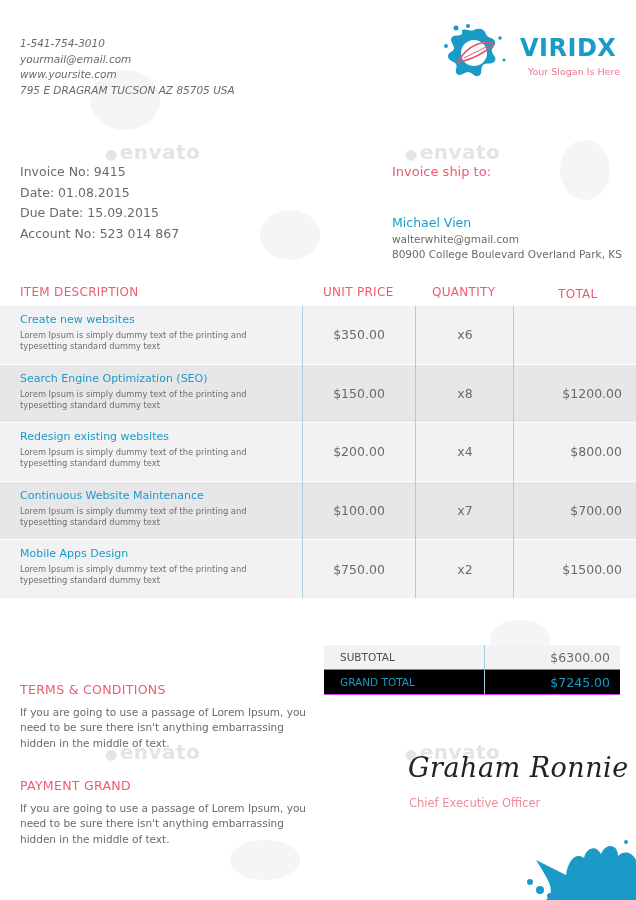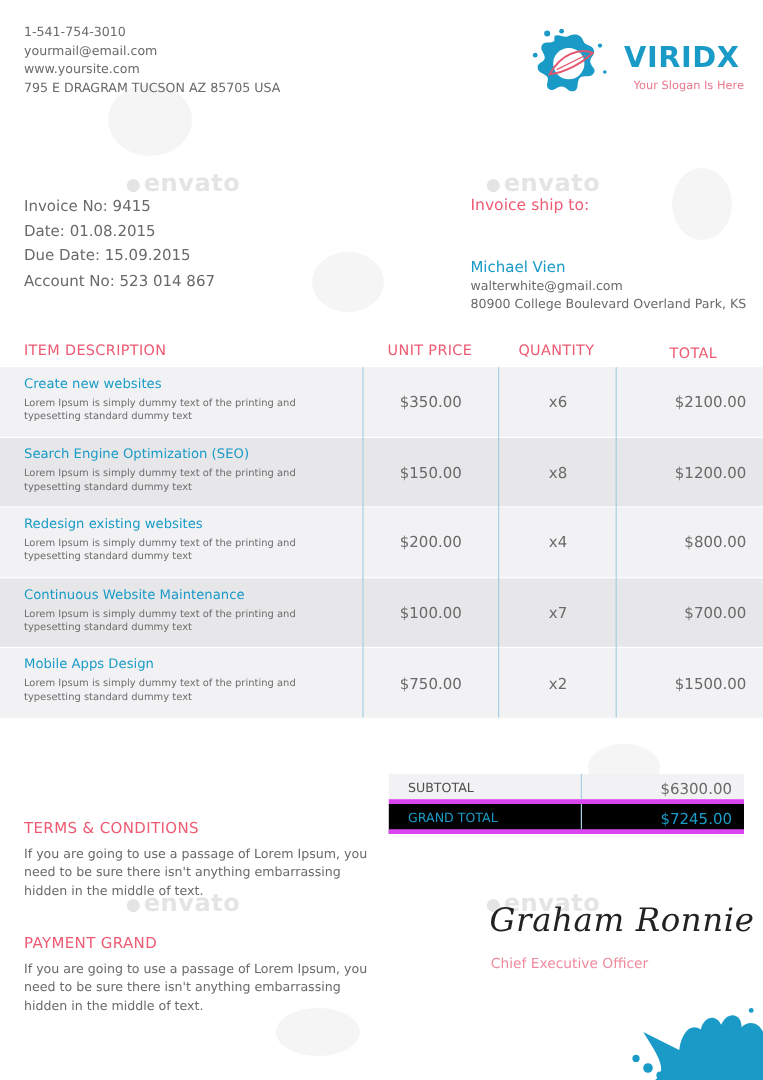--- a/index.html
+++ b/index.html
@@ -11,21 +11,21 @@
       color: #6b6b6b;
     }
     .page { position: absolute; left: 0; top: 0; width: 636px; height: 900px; background: #fff; overflow: hidden; }
 
     
     .splash { position: absolute; border-radius: 50%; background: #f2f2f3; opacity: 0.8; }
     .watermark { position: absolute; font-size: 20px; color: #e4e4e4; font-weight: bold; letter-spacing: 0.5px; }
     .watermark::before { content: "\25CF"; margin-right: 2px; font-size: 14px; vertical-align: middle; }
 
     
-    .contact { position: absolute; left: 20px; top: 20px; font-size: 10.5px; line-height: 15.5px; color: #6a6a6a; }
+    .contact { position: absolute; left: 20px; top: 36px; font-size: 10.5px; line-height: 15.5px; color: #6a6a6a; font-style: italic; }
 
     
     .logo { position: absolute; left: 438px; top: 22px; width: 180px; height: 60px; }
     .logo-mark { position: absolute; left: 0; top: 2px; width: 72px; height: 58px; }
     .logo-name { position: absolute; left: 82px; top: 12px; font-size: 24px; font-weight: bold; color: #1a9bc7; letter-spacing: 0.5px; }
     .logo-slogan { position: absolute; left: 90px; top: 44px; font-size: 9.5px; color: #e9788d; white-space: nowrap; }
 
     
     .invoice-badge {
       position: absolute; left: 20px; top: 115px; width: 173px; height: 31px;
@@ -50,21 +50,21 @@
     .row .title { position: absolute; left: 20px; top: 7px; font-size: 11px; color: #1a9bc7; }
     .row .desc { position: absolute; left: 20px; top: 24px; font-size: 8.3px; line-height: 11px; color: #6e6e6e; width: 250px; }
     .row .cell { position: absolute; top: 0; height: 100%; font-size: 12.5px; color: #6a6a6a; display: flex; align-items: center; }
     .c-price { left: 302px; width: 114px; justify-content: center; }
     .c-qty { left: 416px; width: 98px; justify-content: center; }
     .c-total { left: 514px; width: 108px; justify-content: flex-end; }
     .vline { position: absolute; top: 306px; height: 292px; width: 1px; background: #a6d0e2; }
 
     
     .totals { position: absolute; left: 324px; top: 645px; width: 296px; }
-    .trow { position: relative; height: 25px; border-bottom: 4px solid #d946ef; }
+    .trow { position: relative; height: 25px; border-bottom: 1px solid #d946ef; }
     .trow.light { background: #f2f2f4; }
     .trow.dark { background: #000000; }
     .trow .tl { position: absolute; left: 16px; top: 0; line-height: 25px; font-size: 10.5px; color: #4e4e4e; }
     .trow .tv { position: absolute; right: 10px; top: 0; line-height: 25px; font-size: 12.5px; color: #6a6a6a; }
     .trow.grand .tl, .trow.grand .tv { color: #1a9bc7; }
     .tvline { position: absolute; left: 160px; top: 0; height: 100%; width: 1px; background: #a6d0e2; }
 
     
     .section { position: absolute; left: 20px; width: 290px; }
     .section h3 { font-size: 12.5px; font-weight: normal; color: #ee5a73; letter-spacing: 0.3px; margin-bottom: 8px; }
@@ -136,21 +136,20 @@
     <span class="th" style="left:432px;">QUANTITY</span>
     <span class="th" style="left:558px;top:2px;">TOTAL</span>
   </div>
 
   <div class="rows">
     <div class="row light">
       <div class="title">Create new websites</div>
       <div class="desc">Lorem Ipsum is simply dummy text of the printing and typesetting standard dummy text</div>
       <div class="cell c-price">$350.00</div>
       <div class="cell c-qty">x6</div>
-      <div class="cell c-total">$2100.00</div>
     </div>
     <div class="row dark">
       <div class="title">Search Engine Optimization (SEO)</div>
       <div class="desc">Lorem Ipsum is simply dummy text of the printing and typesetting standard dummy text</div>
       <div class="cell c-price">$150.00</div>
       <div class="cell c-qty">x8</div>
       <div class="cell c-total">$1200.00</div>
     </div>
     <div class="row light">
       <div class="title">Redesign existing websites</div>

